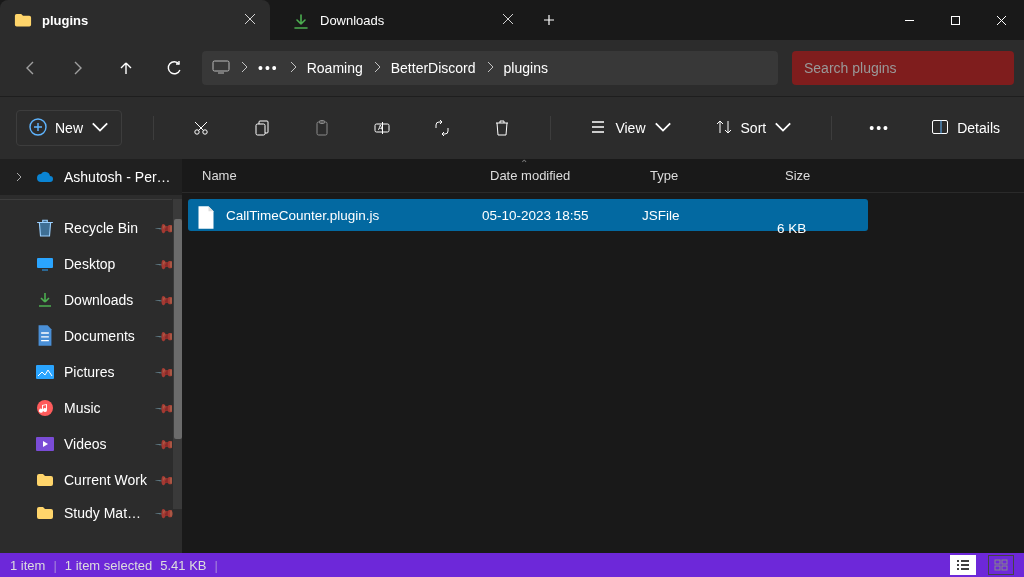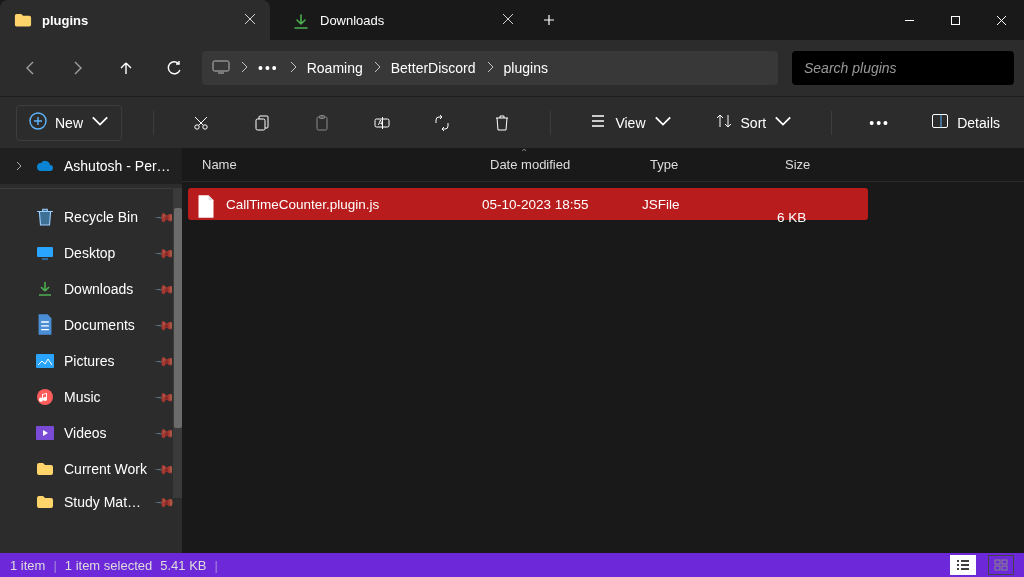--- a/index.html
+++ b/index.html
@@ -20,24 +20,24 @@
   .win-btn svg { width: 11px; height: 11px; }
 
   
   .navrow { height: 56px; background: #2c2c2c; display: flex; align-items: center; padding: 0 10px; gap: 8px; }
   .nav-btn { width: 40px; height: 40px; display: flex; align-items: center; justify-content: center; border-radius: 4px; }
   .nav-btn svg, .nav-btn span { opacity: .55; }
   .nav-btn.enabled svg { opacity: 1; }
   .address { flex: 1; height: 34px; background: #383838; border-radius: 4px; display: flex; align-items: center; padding: 0 10px; gap: 10px; font-size: 14px; }
   .address .crumb { color: #fff; }
   .address .chev { opacity: .7; }
-  .search { width: 222px; height: 34px; background: #000000; border-radius: 4px; display: flex; align-items: center; padding: 0 12px; font-size: 14px; color: #999; margin-left: 6px; font-style: italic; }
-
-  
-  .toolbar { height: 52px; background: #2c2c2c; border-top: 1px solid #1e1e1e; display: flex; align-items: center; padding: 0 16px; gap: 27px; font-size: 14px; }
+  .search { width: 222px; height: 34px; background: #7f1d1d; border-radius: 4px; display: flex; align-items: center; padding: 0 12px; font-size: 14px; color: #999; margin-left: 6px; }
+
+  
+  .toolbar { height: 63px; background: #2c2c2c; border-top: 1px solid #1e1e1e; display: flex; align-items: center; padding: 0 16px; gap: 27px; font-size: 14px; }
   .tool-btn { height: 36px; display: flex; align-items: center; justify-content: center; gap: 8px; padding: 0 8px; border-radius: 4px; }
   .tool-btn.icon-only { width: 36px; padding: 0; }
   .tool-btn svg { width: 18px; height: 18px; }
   .new-btn { border: 1px solid #3d3d3d; padding: 0 12px; }
   .new-btn .plus-circle { width: 18px; height: 18px; }
   .tdiv { width: 1px; height: 24px; background: #3d3d3d; margin: 0 4px; }
   .details-btn { margin-left: auto; }
 
   
   .body-split { flex: 1; display: flex; min-height: 0; }
@@ -58,21 +58,21 @@
   .filearea { flex: 1; background: #191919; display: flex; flex-direction: column; }
   .col-headers { height: 34px; display: flex; align-items: center; border-bottom: 1px solid #2a2a2a; font-size: 13px; color: #ddd; padding-left: 14px; }
   .col-headers .col { padding: 0 6px; }
   .col-name { width: 288px; display: flex; gap: 6px; }
   .col-date { width: 160px; }
   .col-type { width: 135px; }
   .col-size { width: 90px; text-align: left; }
   .sort-ind { position: absolute; top: -1px; left: 338px; font-size: 10px; opacity: .5; }
   .filelist { flex: 1; position: relative; padding: 6px 0 0 6px; }
   .file-row { height: 32px; display: flex; align-items: center; font-size: 13.5px; border-radius: 3px; padding-left: 8px; width: 680px; }
-  .file-row.selected { background: #b91c1c; color: #fff; }
+  .file-row.selected { background: #0369a1; color: #fff; }
   .file-row .fi-icon { width: 20px; height: 20px; margin-right: 10px; }
   .file-row .fi-name { width: 256px; }
   .file-row .fi-date { width: 160px; }
   .file-row .fi-type { width: 135px; }
   .file-row .fi-size { width: 60px; text-align: left; margin-top: 26px; }
 
   
   .status { height: 24px; background: #6d28d9; display: flex; align-items: center; padding: 0 10px; font-size: 13px; color: #ddd; gap: 8px; }
   .status .sep { opacity: .5; }
   .status .spacer { flex: 1; }

